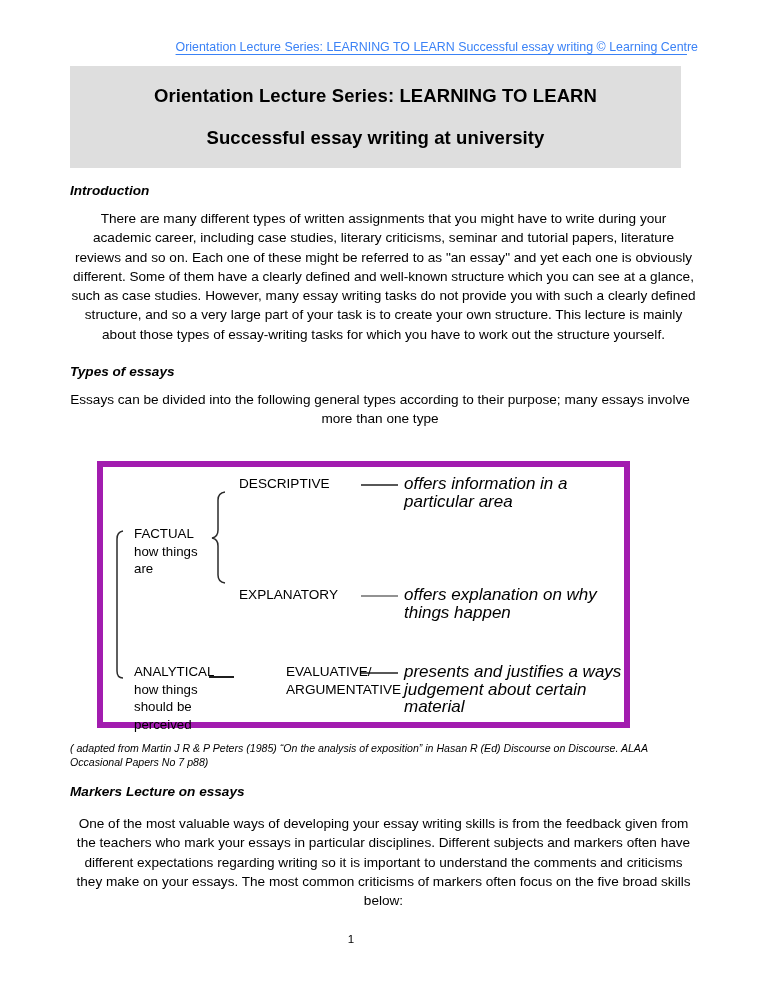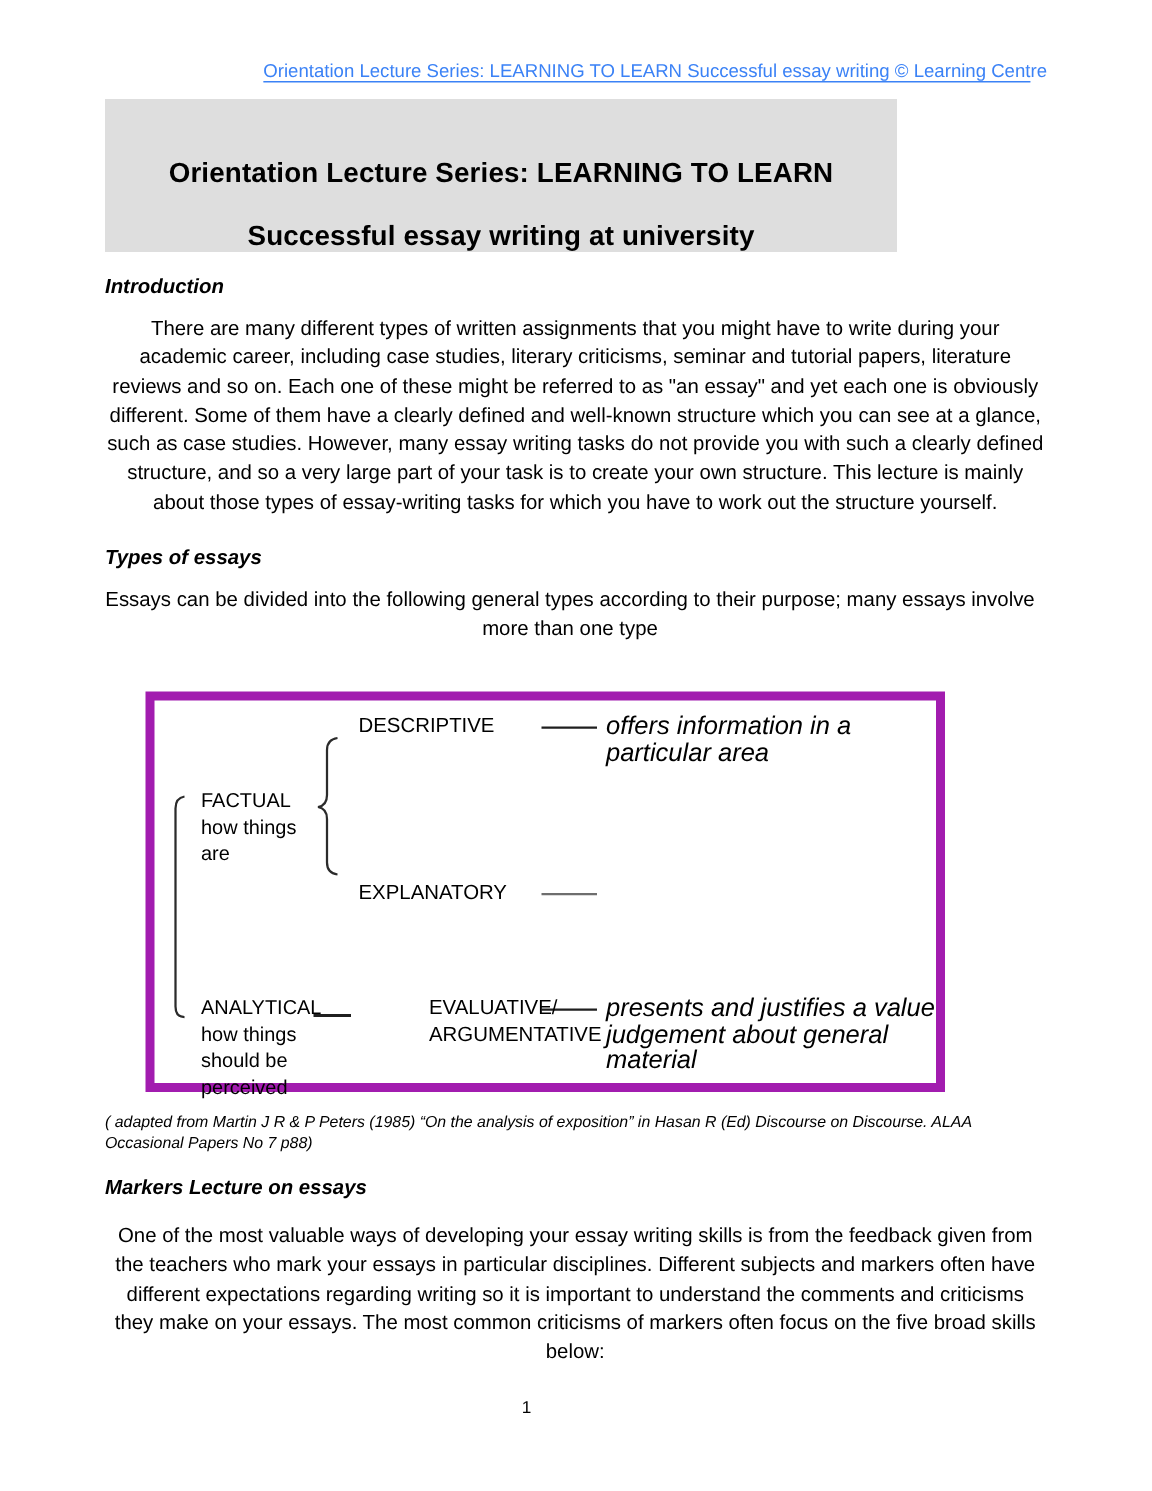--- a/index.html
+++ b/index.html
@@ -34,28 +34,28 @@
   .doc-header .underlined {
     text-decoration: underline;
     text-underline-offset: 3px;
   }
 
   
   .title-banner {
     position: absolute;
     left: 70px;
     top: 66px;
-    width: 528px;
+    width: 611px;
     height: 102px;
     background: #dedede;
     box-sizing: border-box;
     display: flex;
     flex-direction: column;
     align-items: center;
-    justify-content: flex-end;
+    justify-content: center;
   }
   .title-line {
     font-size: 18.5px;
     font-weight: bold;
     letter-spacing: 0.1px;
     color: #000;
     text-align: center;
   }
   .title-line.first { margin-bottom: 20px; }
 
@@ -172,31 +172,32 @@
 
       <line x1="258" y1="206" x2="295" y2="206" stroke="#1f1f1f" stroke-width="1.5"></line>
 
       <line x1="106" y1="210" x2="131" y2="210" stroke="#1f1f1f" stroke-width="2"></line>
     </svg>
 
     <div class="dlabel cat" id="lbl-descriptive">DESCRIPTIVE</div>
     <div class="dlabel desc" id="desc-descriptive">offers information in a particular area</div>
 
     <div class="dlabel cat" id="lbl-explanatory">EXPLANATORY</div>
+    <div class="dlabel desc" id="desc-explanatory">offers explanation on why things happen</div>
 
     <div class="dlabel" id="lbl-factual"><span class="cat">FACTUAL</span><br><span>how things
 are</span></div>
 
     <div class="dlabel" id="lbl-analytical"><span class="cat">ANALYTICAL</span><br><span>how things
 should be
 perceived</span></div>
 
     <div class="dlabel cat" id="lbl-evaluative">EVALUATIVE/
 ARGUMENTATIVE</div>
-    <div class="dlabel desc" id="desc-evaluative">presents and justifies a value judgement about general material</div>
+    <div class="dlabel desc" id="desc-evaluative">presents and justifies a ways judgement about certain material</div>
   </div>
 
   <div class="caption">( adapted from Martin J R &amp; P Peters (1985) “On the analysis of exposition” in Hasan R (Ed) Discourse on Discourse. ALAA Occasional Papers No 7 p88)</div>
 
   <div class="heading" id="markers-heading">Markers Lecture on essays</div>
   <div class="para" id="markers-para">One of the most valuable ways of developing your essay writing skills is from the feedback given from the teachers who mark your essays in particular disciplines. Different subjects and markers often have different expectations regarding writing so it is important to understand the comments and criticisms they make on your essays. The most common criticisms of markers often focus on the five broad skills below:</div>
 
   <div class="page-number">1</div>
 
 </div>

